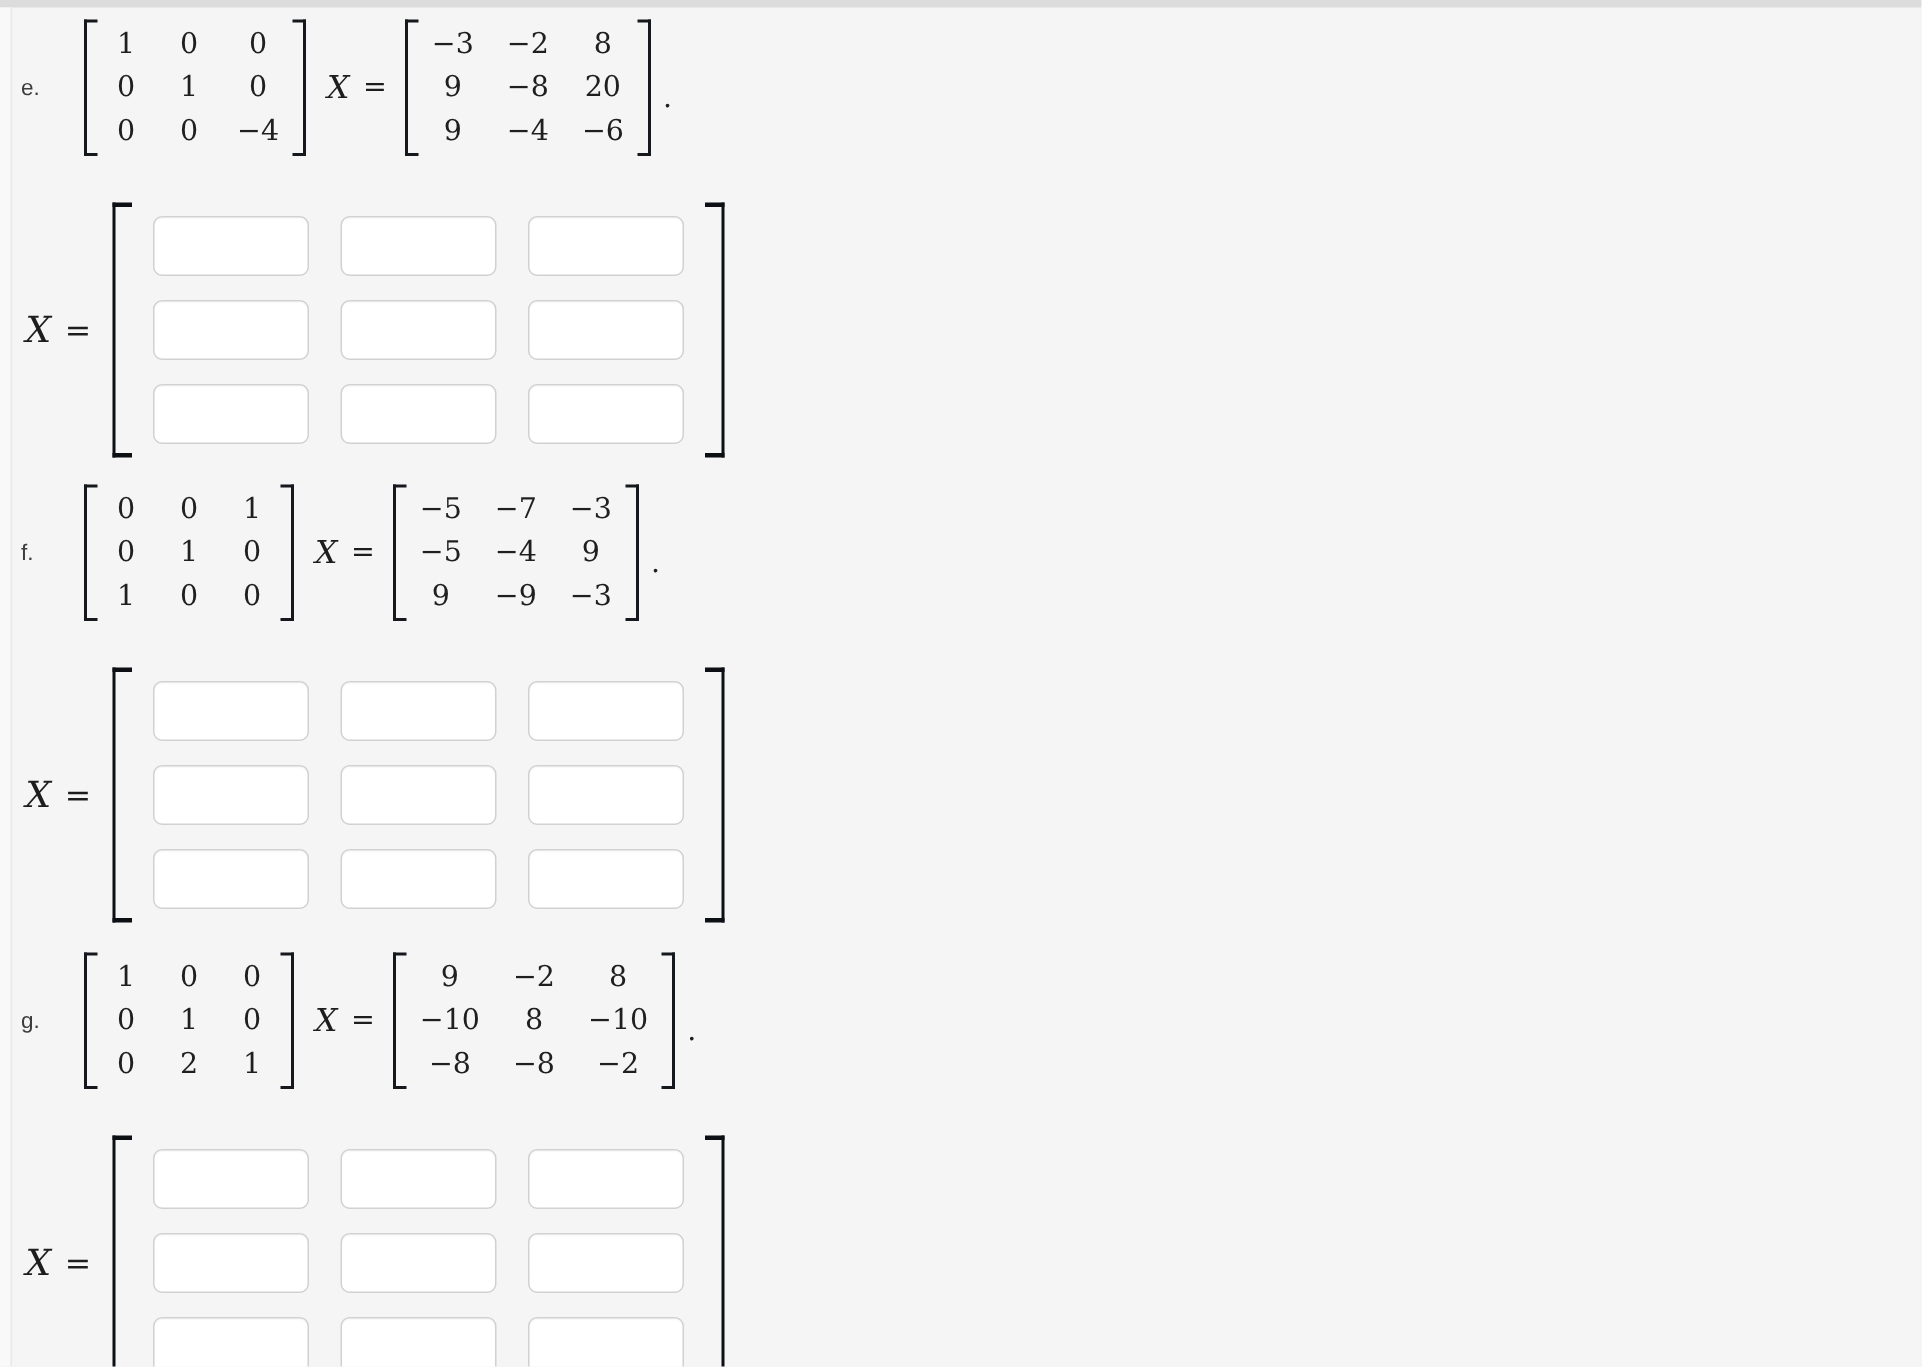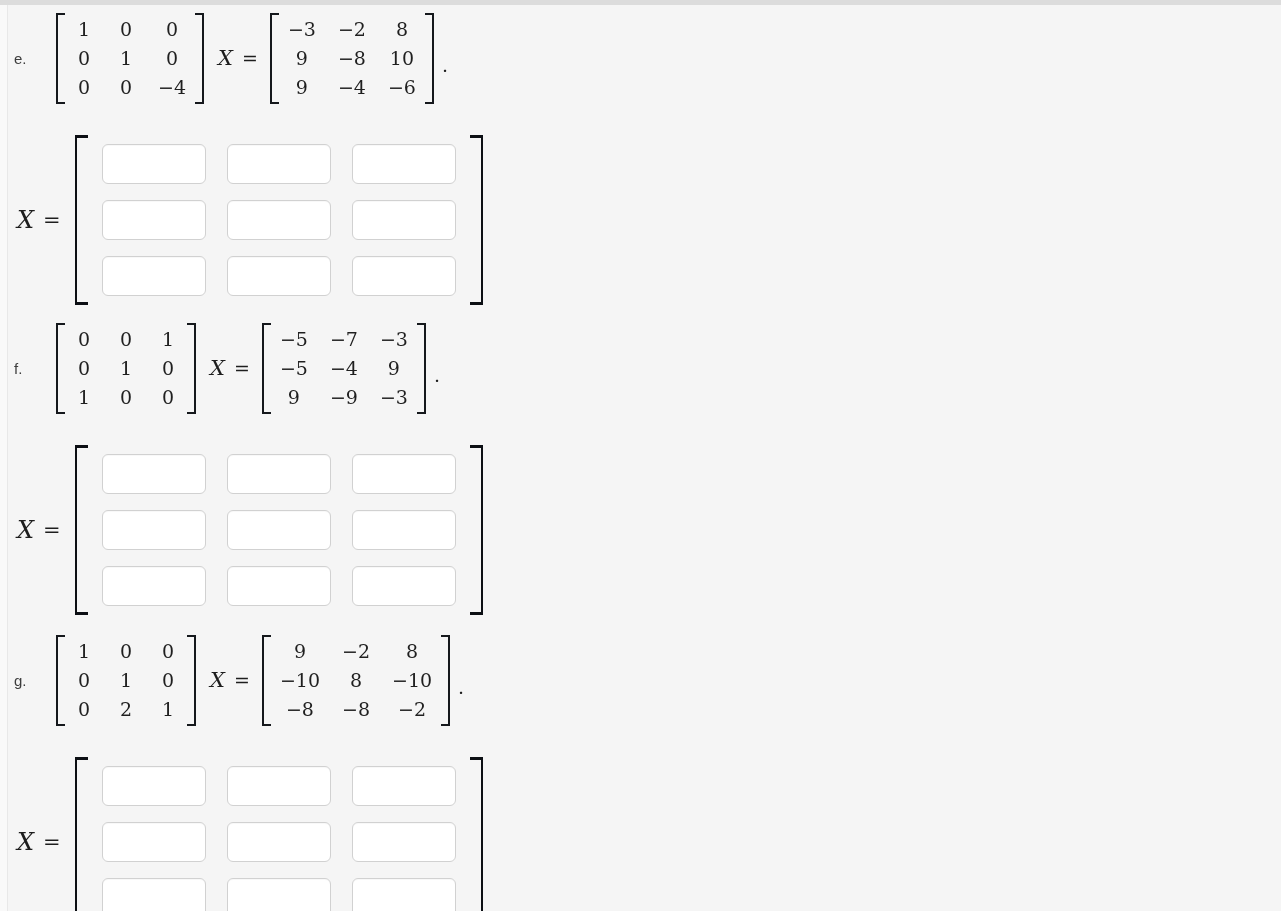--- a/index.html
+++ b/index.html
@@ -109,21 +109,21 @@
         <span class="eq">=</span>
       </span>
       <span class="smat rhs">
         <span class="smat-br l"></span>
         <span class="smat-grid" style="grid-template-columns: repeat(3, auto);">
             <span class="mcell">−3</span>
             <span class="mcell">−2</span>
             <span class="mcell">8</span>
             <span class="mcell">9</span>
             <span class="mcell">−8</span>
-            <span class="mcell">10</span>
+            <span class="mcell">20</span>
             <span class="mcell">9</span>
             <span class="mcell">−4</span>
             <span class="mcell">−6</span>
           </span>
         <span class="smat-br r"></span>
       </span>
       <span class="suffix">.</span>
     </div>
     <div class="answer-row">
       <span class="xeq">

